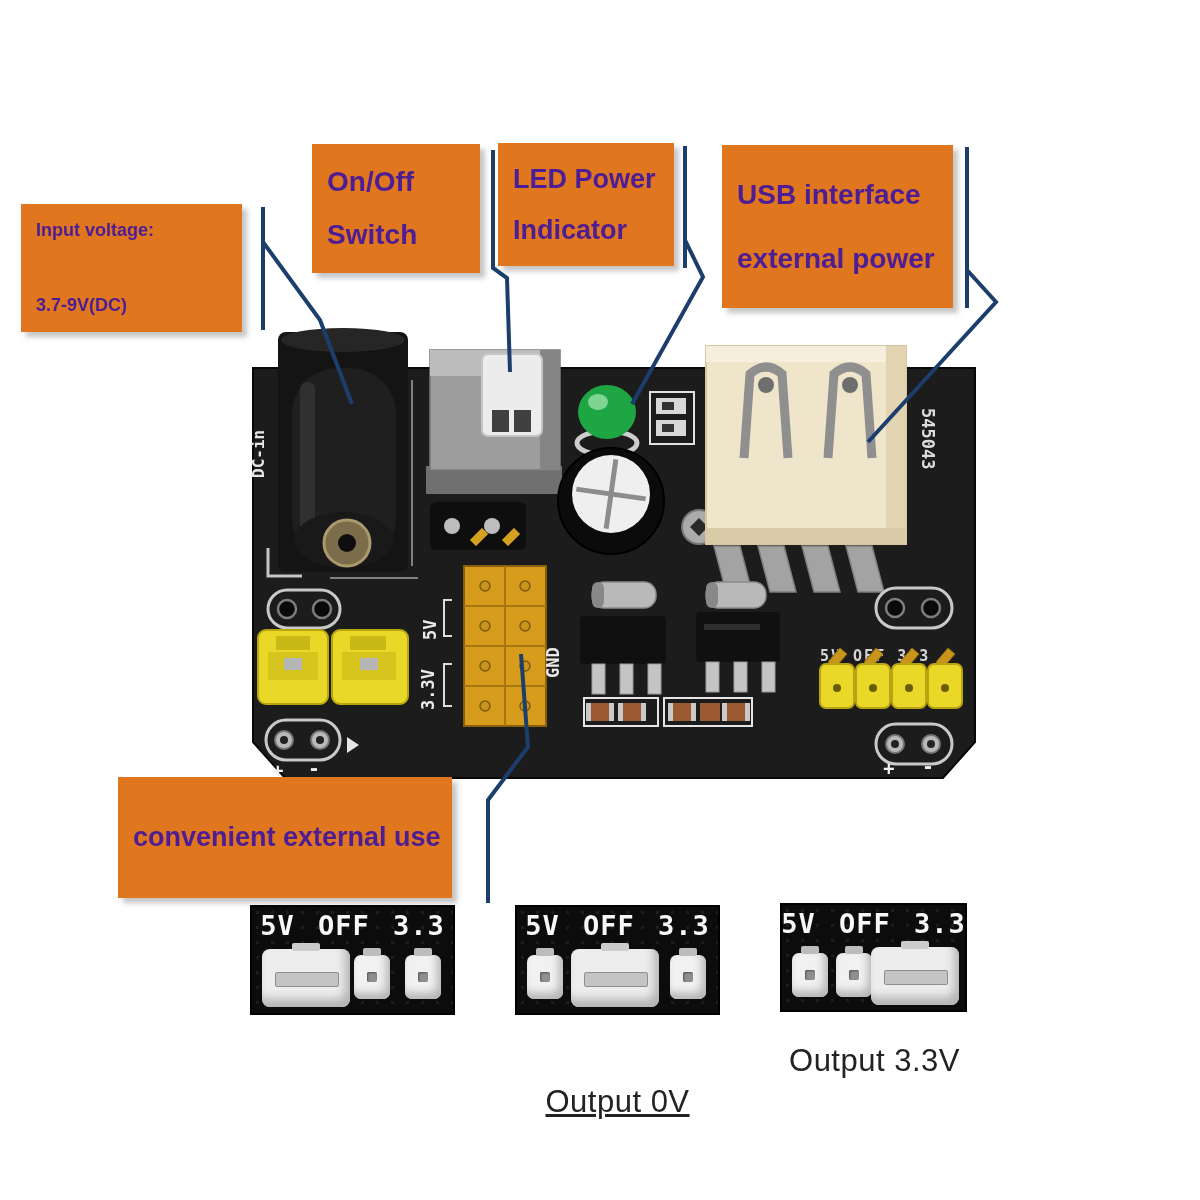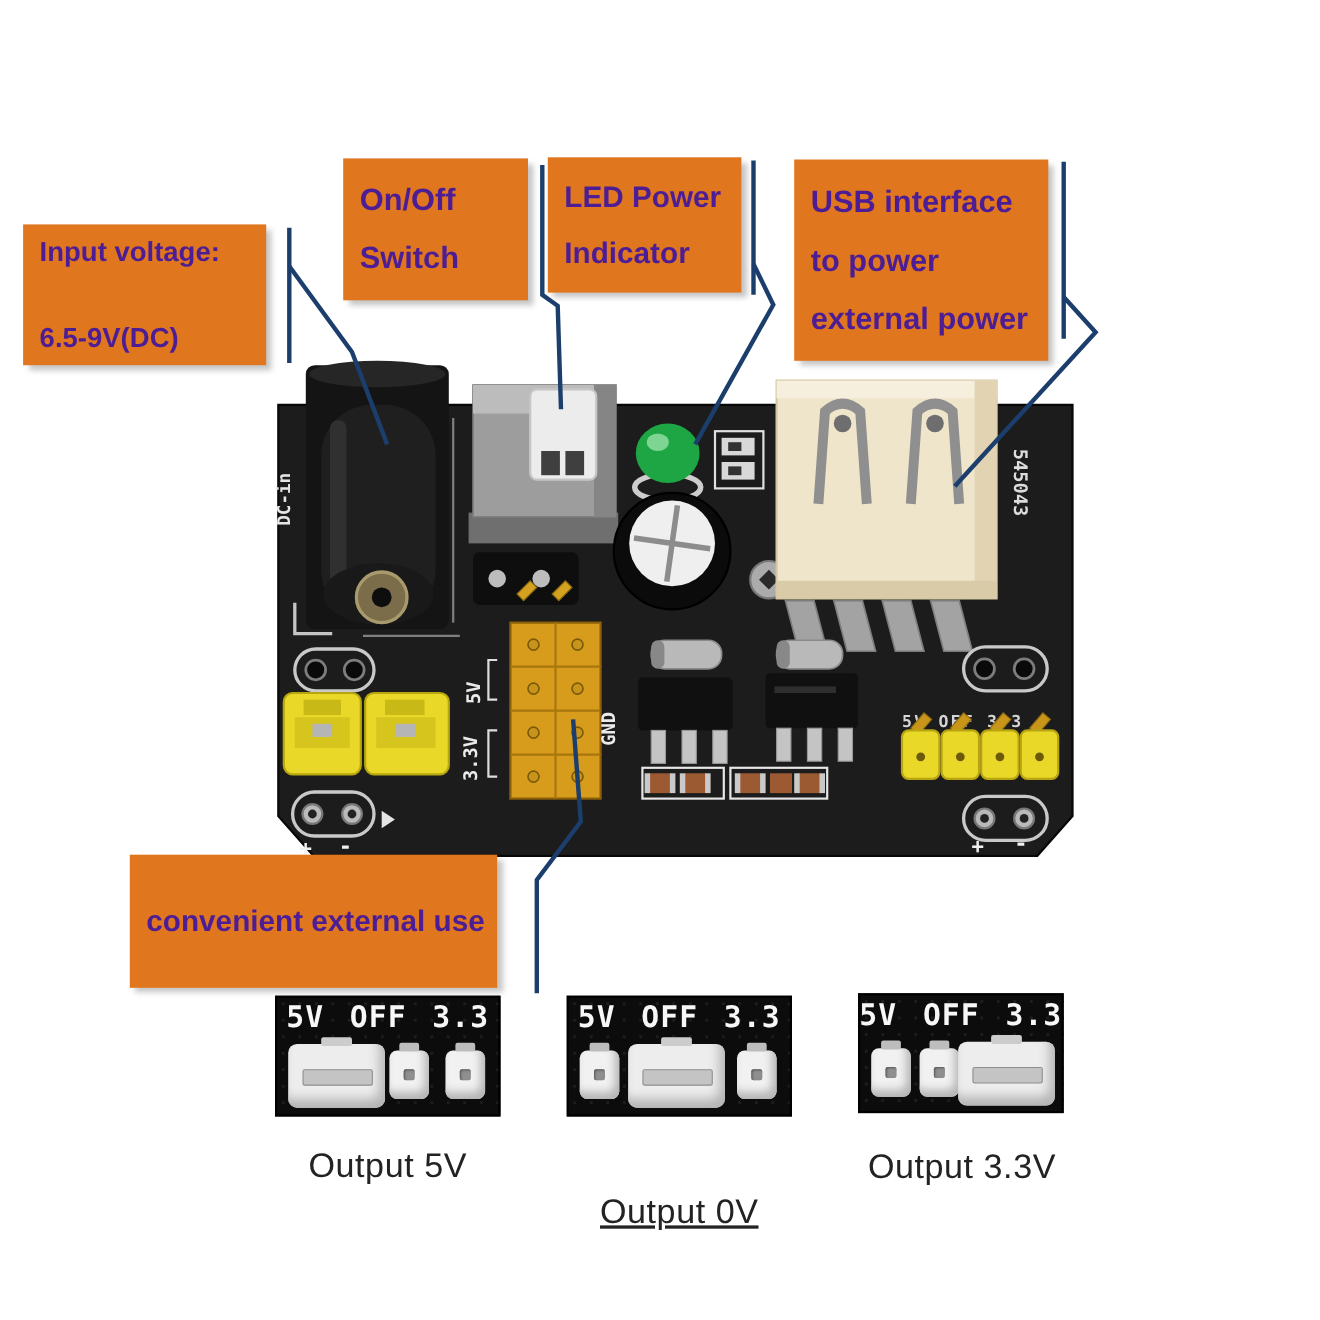--- a/index.html
+++ b/index.html
@@ -6,24 +6,24 @@
   #canvas{position:relative;width:1200px;height:1200px;background:#ffffff;overflow:hidden;
           font-family:"Liberation Sans",sans-serif;}
   #board-svg{position:absolute;left:0;top:0;width:1200px;height:1200px;z-index:1;}
 
   
   .callout{position:absolute;z-index:3;background:var(--callout_orange,#e0761e);
            color:#4c1d95;font-weight:bold;display:flex;flex-direction:column;
            justify-content:space-evenly;padding-left:15px;box-sizing:border-box;
            box-shadow:5px 5px 5px rgba(90,90,90,.35);line-height:1.05;}
   .callout span{display:block;}
-  #co-input {left:21px;  top:204px; width:221px; height:128px; font-size:25px;gap:40px;}
+  #co-input {left:21px;  top:204px; width:221px; height:128px; font-size:18px;gap:40px;}
   #co-onoff {left:312px; top:144px; width:168px; height:129px; font-size:28px;}
   #co-led   {left:498px; top:143px; width:176px; height:123px; font-size:27px;}
-  #co-usb   {left:722px; top:145px; width:231px; height:183px; font-size:28px;}
+  #co-usb   {left:722px; top:145px; width:231px; height:163px; font-size:28px;}
   #co-output{left:118px; top:777px; width:334px; height:121px; font-size:27px;}
 
   
   .panel{position:absolute;z-index:2;background:#0c0c0c;
          background-image:radial-gradient(#1d1d1d 1.5px,transparent 1.6px);
          background-size:15px 15px;box-shadow:inset 0 0 0 2px #000;}
   #panel-5v {left:250px;top:905px;width:205px;height:110px;}
   #panel-0v {left:515px;top:905px;width:205px;height:110px;}
   #panel-33v{left:780px;top:903px;width:187px;height:109px;}
   .panel-header{margin-top:5px;text-align:center;color:#f7f7f7;
@@ -271,33 +271,32 @@
       <line x1="685" y1="146" x2="685" y2="268"></line>
       <polyline points="685,240 703,277 632,404"></polyline>
       <line x1="967" y1="147" x2="967" y2="308"></line>
       <polyline points="967,270 996,302 868,442"></polyline>
       <polyline points="521,654 528,747 488,800 488,903"></polyline>
     </g>
   </svg>
 
   <div class="callout" id="co-input">
     <span>Input voltage:</span>
-    <span>6.5-9V(DC)</span>
+    <span>3.7-9V(DC)</span>
   </div>
   <div class="callout" id="co-onoff">
     <span>On/Off</span>
     <span>Switch</span>
   </div>
   <div class="callout" id="co-led">
     <span>LED Power</span>
     <span>Indicator</span>
   </div>
   <div class="callout" id="co-usb">
     <span>USB interface</span>
-    <span>to power</span>
     <span>external power</span>
   </div>
   <div class="callout" id="co-output">
     <span>convenient external use</span>
   </div>
 
   <div class="panel" id="panel-5v">
     <div class="panel-header">5V OFF 3.3</div>
     <div class="pin s3"></div>
     <div class="pin s4"></div>
@@ -309,17 +308,16 @@
     <div class="pin s4"></div>
     <div class="cap" data-pos="OFF"></div>
   </div>
   <div class="panel" id="panel-33v">
     <div class="panel-header">5V OFF 3.3</div>
     <div class="pin s1"></div>
     <div class="pin s2"></div>
     <div class="cap" data-pos="3.3"></div>
   </div>
 
-  <div class="caption" id="cap-5v">Output 5V</div>
   <div class="caption" id="cap-0v">Output 0V</div>
   <div class="caption" id="cap-33v">Output 3.3V</div>
 
 </div>
 
 </body></html>

